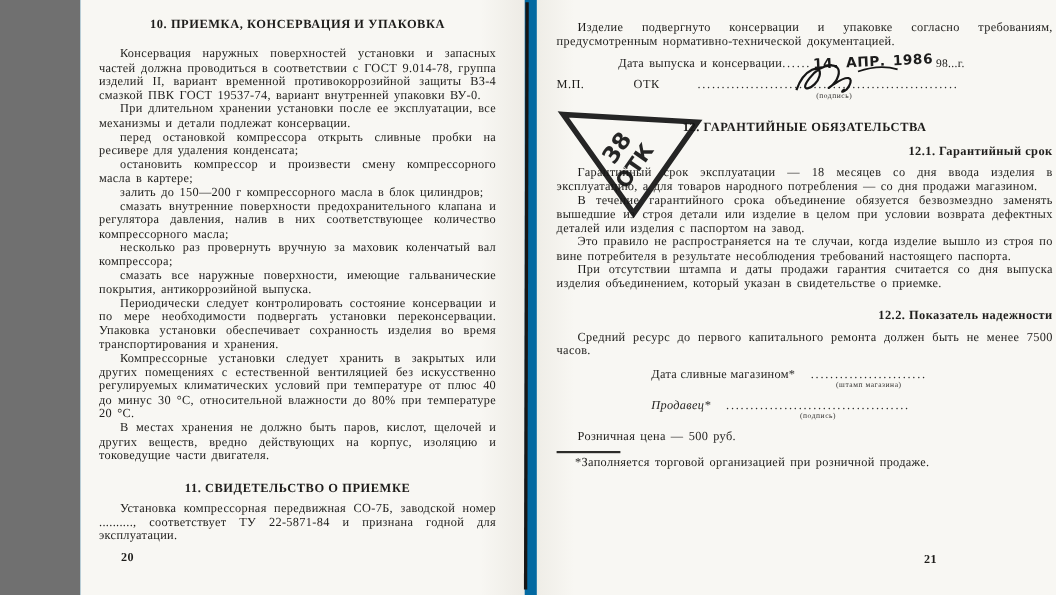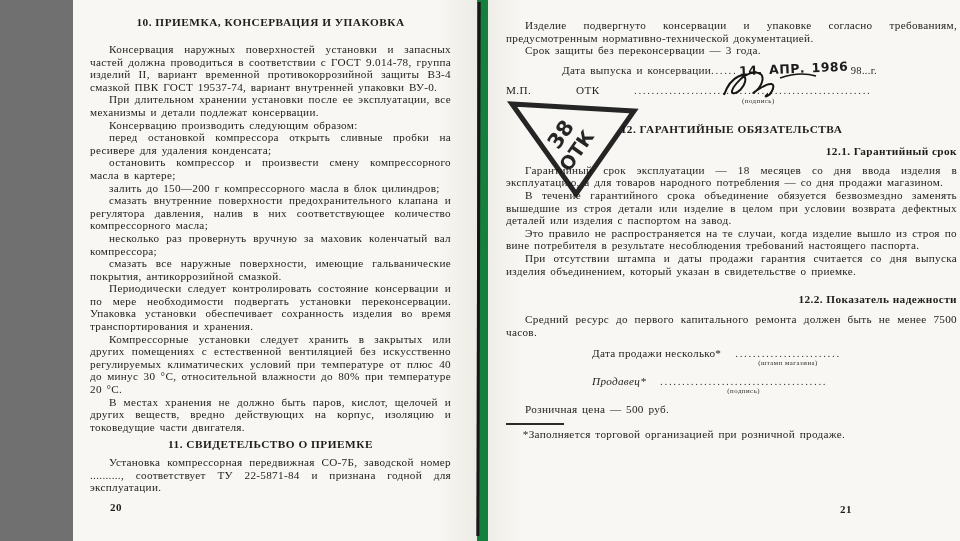--- a/index.html
+++ b/index.html
@@ -1,18 +1,18 @@
 <!DOCTYPE html>
 <html><head>
 <meta charset="utf-8">
 <style>
   html,body{margin:0;padding:0;background:#4a4a4a;}
   .screen{
     position:relative;width:960px;height:541px;overflow:hidden;
-    background:#15803d;
+    background:#0369a1;
     font-family:"Liberation Serif","DejaVu Serif",serif;
     color:#1e1d1b;
   }
   .bar{position:absolute;top:0;height:541px;background:#707070;}
   .bar.left{left:0;width:73px;}
   .bar.right{left:885px;width:75px;box-shadow:inset 2px 0 2px rgba(0,0,0,0.25);}
   .edge-shadow{position:absolute;left:884px;top:0;width:2px;height:210px;background:rgba(25,25,25,0.55);}
   .gutter{position:absolute;left:477px;top:2px;width:3px;height:534px;background:#161616;transform:rotate(0.15deg);}
   .page{position:absolute;top:0;height:541px;box-sizing:border-box;}
   .page-left{left:73px;width:404px;padding:8px 26px 0 17px;background:linear-gradient(to right,#f8f7f3 90%,#edebe5 100%);}
@@ -63,43 +63,41 @@
 
   <div class="bar left"></div>
   <div class="bar right"></div>
   <div class="edge-shadow"></div>
 
   <div class="page page-left">
     <h3 class="h-center sec10-title">10. ПРИЕМКА, КОНСЕРВАЦИЯ И УПАКОВКА</h3>
     <div class="left-body">
       <p>Консервация наружных поверхностей установки и запасных частей должна проводиться в соответствии с ГОСТ 9.014-78, группа изделий II, вариант временной противокоррозийной защиты ВЗ-4 смазкой ПВК ГОСТ 19537-74, вариант внутренней упаковки ВУ-0.</p>
       <p>При длительном хранении установки после ее эксплуатации, все механизмы и детали подлежат консервации.</p>
-      <p>Консервацию производить следующим образом:</p>
       <p>перед остановкой компрессора открыть сливные пробки на ресивере для удаления конденсата;</p>
       <p>остановить компрессор и произвести смену компрессорного масла в картере;</p>
       <p>залить до 150—200 г компрессорного масла в блок цилиндров;</p>
       <p>смазать внутренние поверхности предохранительного клапана и регулятора давления, налив в них соответствующее количество компрессорного масла;</p>
       <p>несколько раз провернуть вручную за маховик коленчатый вал компрессора;</p>
-      <p>смазать все наружные поверхности, имеющие гальванические покрытия, антикоррозийной смазкой.</p>
+      <p>смазать все наружные поверхности, имеющие гальванические покрытия, антикоррозийной выпуска.</p>
       <p>Периодически следует контролировать состояние консервации и по мере необходимости подвергать установки переконсервации. Упаковка установки обеспечивает сохранность изделия во время транспортирования и хранения.</p>
       <p>Компрессорные установки следует хранить в закрытых или других помещениях с естественной вентиляцией без искусственно регулируемых климатических условий при температуре от плюс 40 до минус 30 °С, относительной влажности до 80% при температуре 20 °С.</p>
       <p>В местах хранения не должно быть паров, кислот, щелочей и других веществ, вредно действующих на корпус, изоляцию и токоведущие части двигателя.</p>
     </div>
     <div class="sec11">
       <h3 class="h-center">11. СВИДЕТЕЛЬСТВО О ПРИЕМКЕ</h3>
       <p>Установка компрессорная передвижная СО-7Б, заводской номер .........., соответствует ТУ 22-5871-84 и признана годной для эксплуатации.</p>
     </div>
     <div class="pageno pageno-left">20</div>
   </div>
 
   <div class="gutter"></div>
 
   <div class="page page-right">
     <p class="intro-first">Изделие подвергнуто консервации и упаковке согласно требованиям, предусмотренным нормативно-технической документацией.</p>
-    <p>Срок защиты без переконсервации — 3 года.</p>
 
     <div class="date-line">
       <span>Дата выпуска и консервации</span><span class="dots">......</span><span class="stamp-date">14. АПР. 1986</span><span class="date-suffix">98...г.</span>
     </div>
 
     <div class="mp-line">
       <span class="mp-label">М.П.</span>
       <span class="otk-label">ОТК</span>
       <span class="sig-area">
         <span class="sig-dots dots">......................................................</span>
@@ -124,21 +122,21 @@
 
     <p>Гарантийный срок эксплуатации — 18 месяцев со дня ввода изделия в эксплуатацию, а для товаров народного потребления — со дня продажи магазином.</p>
     <p>В течение гарантийного срока объединение обязуется безвозмездно заменять вышедшие из строя детали или изделие в целом при условии возврата дефектных деталей или изделия с паспортом на завод.</p>
     <p>Это правило не распространяется на те случаи, когда изделие вышло из строя по вине потребителя в результате несоблюдения требований настоящего паспорта.</p>
     <p>При отсутствии штампа и даты продажи гарантия считается со дня выпуска изделия объединением, который указан в свидетельстве о приемке.</p>
 
     <h4 class="h-sub sec12-2-title">12.2. Показатель надежности</h4>
     <p>Средний ресурс до первого капитального ремонта должен быть не менее 7500 часов.</p>
 
     <div class="form-line">
-      <span class="fl-label">Дата продажи несколько*</span>
+      <span class="fl-label">Дата сливные магазином*</span>
       <span class="fl-dots-wrap">
         <span class="dots">........................</span>
         <span class="fl-caption">(штамп магазина)</span>
       </span>
     </div>
 
     <div class="form-line">
       <span class="fl-label italic">Продавец*</span>
       <span class="fl-dots-wrap">
         <span class="dots">......................................</span>

